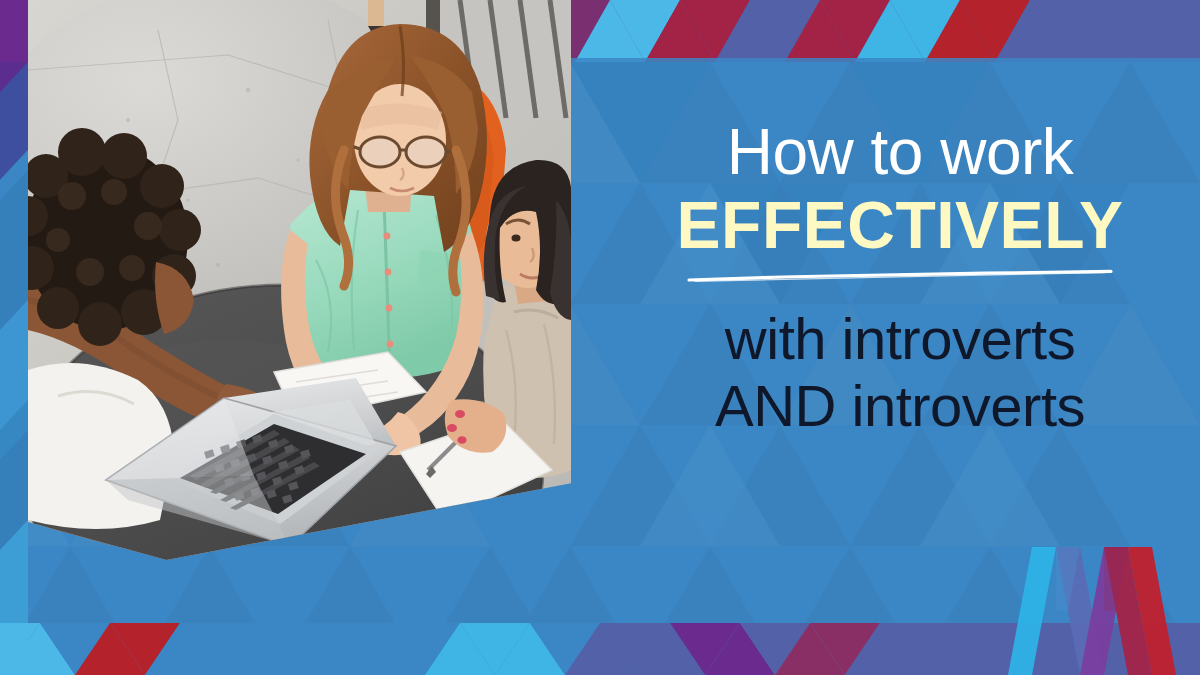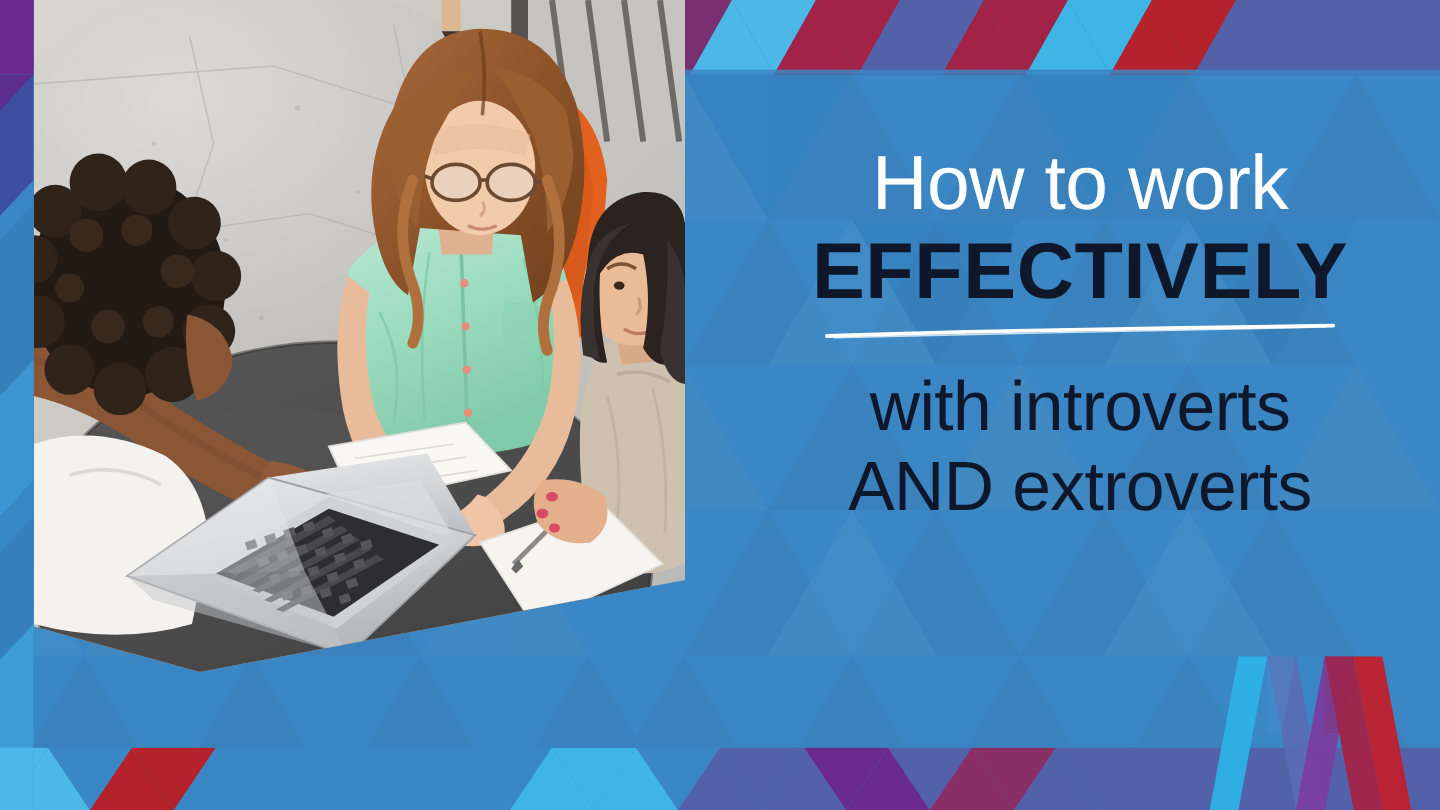--- a/index.html
+++ b/index.html
@@ -38,21 +38,21 @@
   
   .headline{
     position:absolute;z-index:7;left:640px;top:120px;width:520px;
     text-align:center;
   }
   .line-how{
     font-size:64px;font-weight:400;color:#ffffff;line-height:1.0;
     letter-spacing:-0.5px;white-space:nowrap;
   }
   .line-eff{
-    font-size:66px;font-weight:700;color:#0f172a;line-height:1.25;
+    font-size:66px;font-weight:700;color:#fef9c3;line-height:1.25;
     letter-spacing:0.5px;white-space:nowrap;
   }
   .rule{
     width:430px;height:14px;margin:2px auto 0 auto;
   }
   .rule svg{display:block;}
   .line-sub{
     margin-top:22px;
     font-size:58px;font-weight:400;color:#0f172a;line-height:1.16;
     letter-spacing:-0.5px;white-space:nowrap;
@@ -482,21 +482,21 @@
     <div class="line-how">How to work</div>
     <div class="line-eff">EFFECTIVELY</div>
     <div class="rule">
       <svg width="430" height="14" viewBox="0 0 430 14" xmlns="http://www.w3.org/2000/svg">
         <path d="M4 11 Q 60 9 120 7.5 Q 200 6 300 4.2 Q 370 3.2 426 2.4" stroke="#ffffff" stroke-width="3.2" fill="none" stroke-linecap="round"></path>
         <path d="M10 12.4 Q 90 10.6 190 8.4 Q 300 6 420 3.6" stroke="#ffffff" stroke-width="1.2" fill="none" opacity="0.75" stroke-linecap="round"></path>
         <path d="M30 9.6 Q 120 8 230 5.8 Q 330 4 410 2.8" stroke="#ffffff" stroke-width="0.9" fill="none" opacity="0.55" stroke-linecap="round"></path>
       </svg>
     </div>
     <div class="line-sub">with introverts</div>
-    <div class="line-sub" style="margin-top:0">AND extroverts</div>
+    <div class="line-sub" style="margin-top:0">AND introverts</div>
   </div>
 
   <div class="logo-m">
     <svg width="190" height="140" viewBox="0 0 190 140" xmlns="http://www.w3.org/2000/svg">
 
       <polygon points="34,12 58,12 34,140 10,140" fill="#2eb2e6" opacity="0.95"></polygon>
 
       <polygon points="58,12 82,12 106,140 82,140" fill="#5b6bb5" opacity="0.9"></polygon>
 
       <polygon points="82,140 106,140 130,12 106,12" fill="#7b3d9e" opacity="0.92"></polygon>

